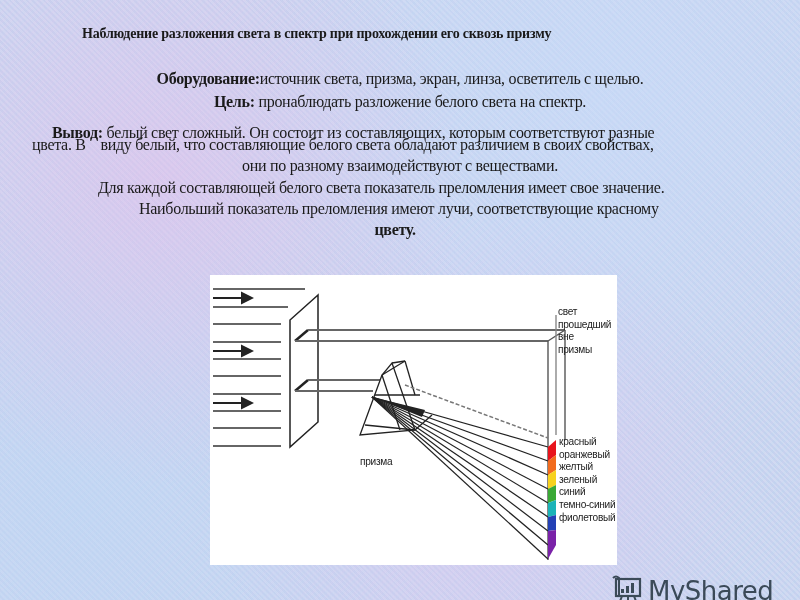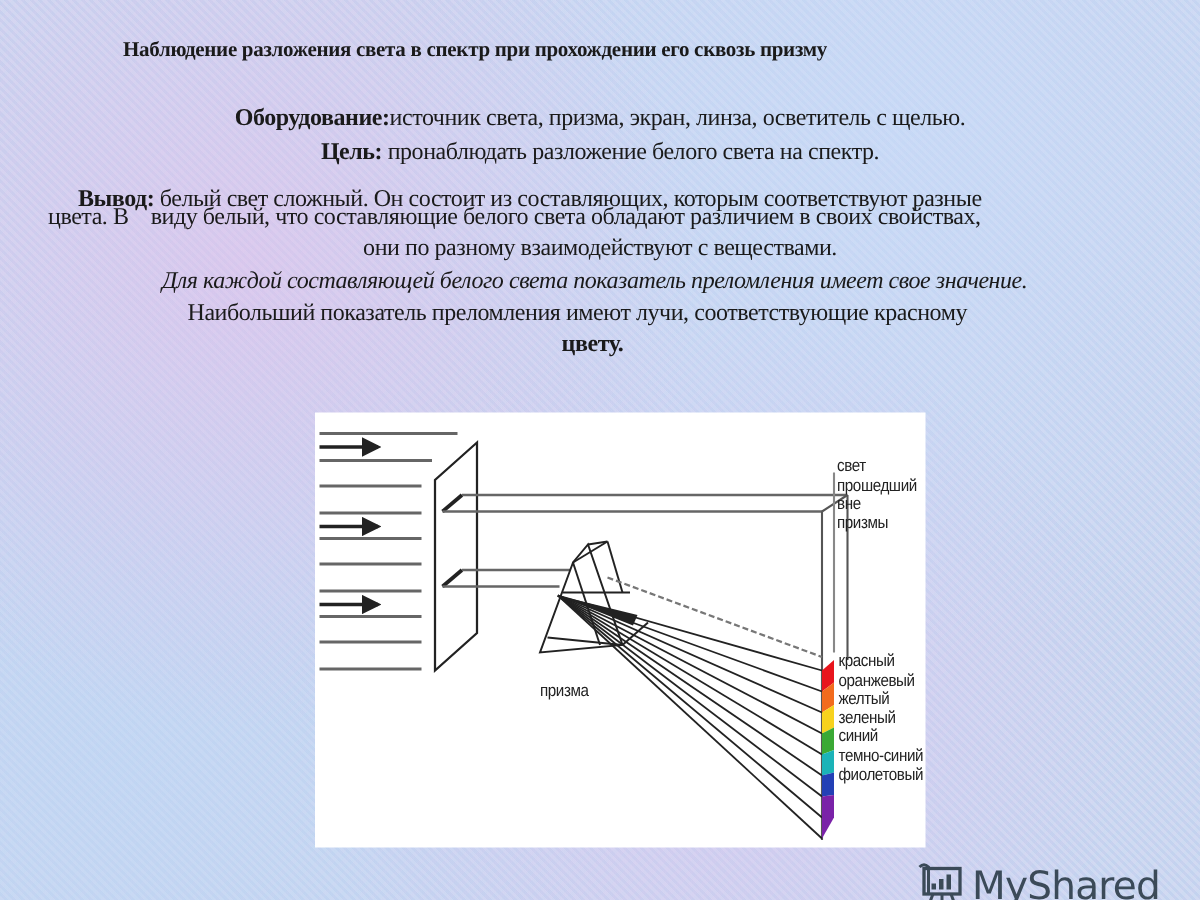--- a/index.html
+++ b/index.html
@@ -53,22 +53,22 @@
 
 <div class="line center" style="left:0; width:800px; top:93px;">
   <b>Цель:</b><span> пронаблюдать разложение белого света на спектр.</span>
 </div>
 
 <div class="line" style="left:52px; top:124px;">
   <b>Вывод:</b><span> белый свет сложный. Он состоит из составляющих, которым соответствуют разные</span>
 </div>
 <div class="line" style="left:32px; top:136px; white-space:pre;">цвета. В    виду белый, что составляющие белого света обладают различием в своих свойствах,</div>
 <div class="line center" style="left:0; width:800px; top:157px;text-align:center;">они по разному взаимодействуют  с веществами.</div>
-<div class="line" style="left:108px; top:179px;font-style:italic;">Для каждой составляющей белого света показатель преломления имеет свое значение.</div>
-<div class="line" style="left:125px; top:200px;">Наибольший показатель преломления имеют лучи, соответствующие красному</div>
+<div class="line" style="left:98px; top:179px;">Для каждой составляющей белого света показатель преломления имеет свое значение.</div>
+<div class="line" style="left:139px; top:200px;">Наибольший показатель преломления имеют лучи, соответствующие красному</div>
 <div class="line center" style="left:0; width:790px; top:221px;font-weight:bold;">цвету.</div>
 
 <div class="panel">
   <svg width="407" height="290" viewBox="0 0 407 290">
     <defs>
       <marker id="arr" markerWidth="6" markerHeight="6" refX="5" refY="3" orient="auto">
         <path d="M0,0 L6,3 L0,6 z" fill="#222"></path>
       </marker>
     </defs>
 

